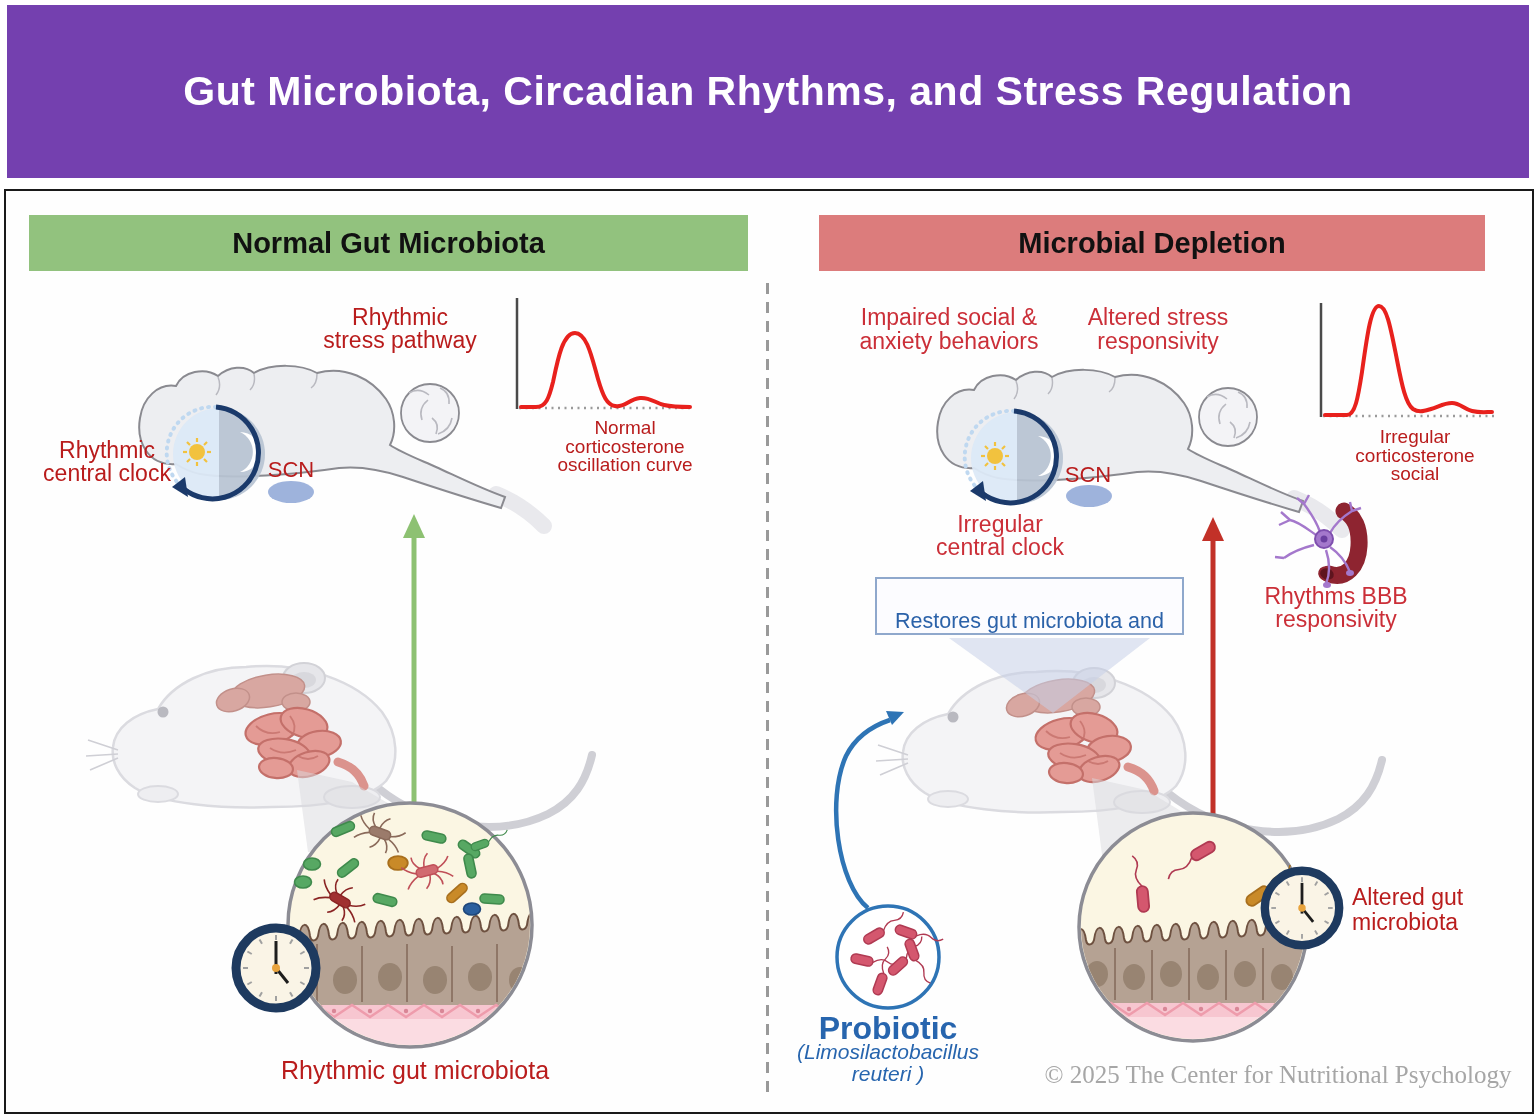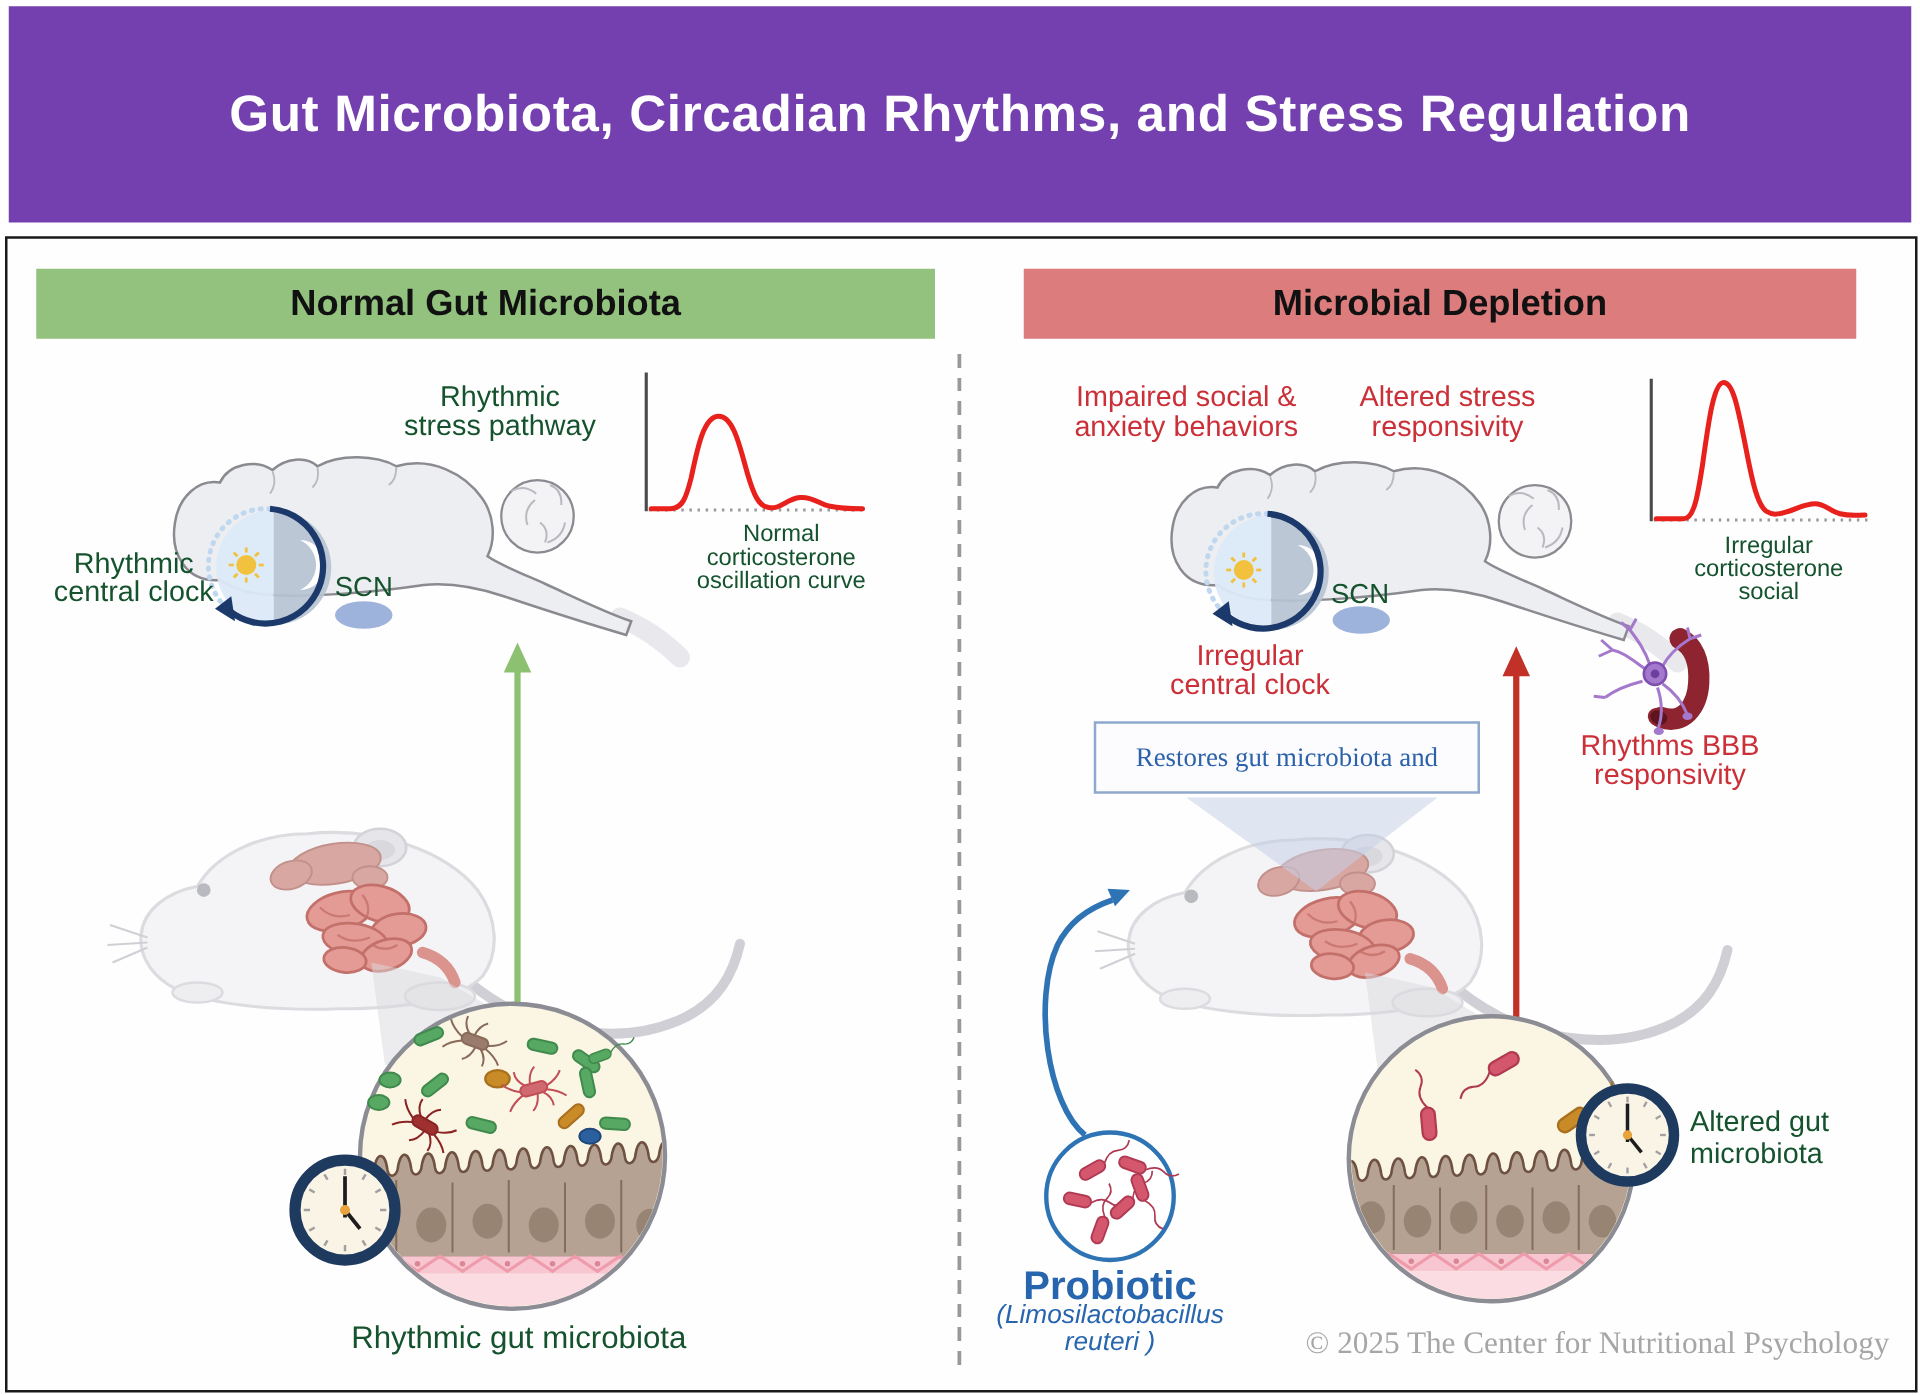--- a/index.html
+++ b/index.html
@@ -4,37 +4,37 @@
 <style>
   html,body{margin:0;padding:0;background:#fff;}
   .stage{position:relative;width:1536px;height:1116px;font-family:"Liberation Sans",sans-serif;background:#fff;overflow:hidden;}
   .banner{position:absolute;left:7px;top:5px;width:1522px;height:173px;background:#7440AF;display:flex;align-items:center;justify-content:center;}
   .banner h1{margin:0;color:#fff;font-size:41px;font-weight:700;letter-spacing:.5px;}
   .frame{position:absolute;left:4px;top:189px;width:1526px;height:921px;background:#FEFEFE;border:2.5px solid #1a1a1a;}
   .divider{position:absolute;left:766px;top:283px;width:3px;height:812px;background:repeating-linear-gradient(180deg,#999 0 11px,transparent 11px 19px);}
   .hdr{position:absolute;height:56px;display:flex;align-items:center;justify-content:center;font-size:29px;font-weight:700;color:#111;}
   .hdr.green{left:29px;top:215px;width:719px;background:#92C27E;}
   .hdr.red{left:819px;top:215px;width:666px;background:#DC7C7C;}
-  .lb{position:absolute;text-align:center;transform:translateX(-50%);color:#14532d;font-size:23px;line-height:23px;white-space:nowrap;}
+  .lb{position:absolute;text-align:center;transform:translateX(-50%);color:#b91c1c;font-size:23px;line-height:23px;white-space:nowrap;}
   .ln{display:block;}
   .small{font-size:19px;line-height:18.5px;}
   .redtx{color:#CB2F38;}
   .bluetx{color:#2765AE;}
   .l-stress{left:400px;top:306px;}
   .l-clockl{left:107px;top:439px;}
   .l-scn{left:291px;top:458px;font-size:22px;}
   .l-curve{left:625px;top:419px;}
   .l-gut{left:415px;top:1059px;font-size:25px;}
   .r-imp{left:949px;top:305px;line-height:24px;}
   .r-alt{left:1158px;top:305px;line-height:24px;}
   .r-scn{left:1088px;top:463px;font-size:22px;}
   .r-disr{left:1000px;top:513px;line-height:23px;}
   .r-curve{left:1415px;top:428px;}
   .r-bbb{left:1336px;top:585px;line-height:23px;}
-  .r-box{position:absolute;left:875px;top:577px;width:309px;height:58px;border:2px solid #8FA8CC;background:#FCFCFF;box-sizing:border-box;display:flex;flex-direction:row;align-items:center;justify-content:center;font-size:21.5px;line-height:23px;color:#2B62A9;text-align:center;white-space:nowrap;font-family:Liberation Serif, serif;}
+  .r-box{position:absolute;left:875px;top:577px;width:309px;height:58px;border:2px solid #8FA8CC;background:#FCFCFF;box-sizing:border-box;display:flex;flex-direction:row;align-items:flex-end;justify-content:center;font-size:21.5px;line-height:23px;color:#2B62A9;text-align:center;white-space:nowrap;}
   .r-altgut{left:1352px;top:885px;transform:none;text-align:left;line-height:25px;}
   .r-prob{left:888px;top:1015px;line-height:22px;}
   .r-prob .t{font-size:32px;font-weight:700;line-height:26px;}
   .r-prob .sp{font-size:21px;font-style:italic;}
   .credit{position:absolute;left:1278px;top:1061px;transform:translateX(-50%);font-family:"Liberation Serif",serif;font-size:25px;color:#A6A6A6;white-space:nowrap;}
   svg.art{position:absolute;left:0;top:0;width:1536px;height:1116px;}
 </style>
 </head>
 <body>
 

